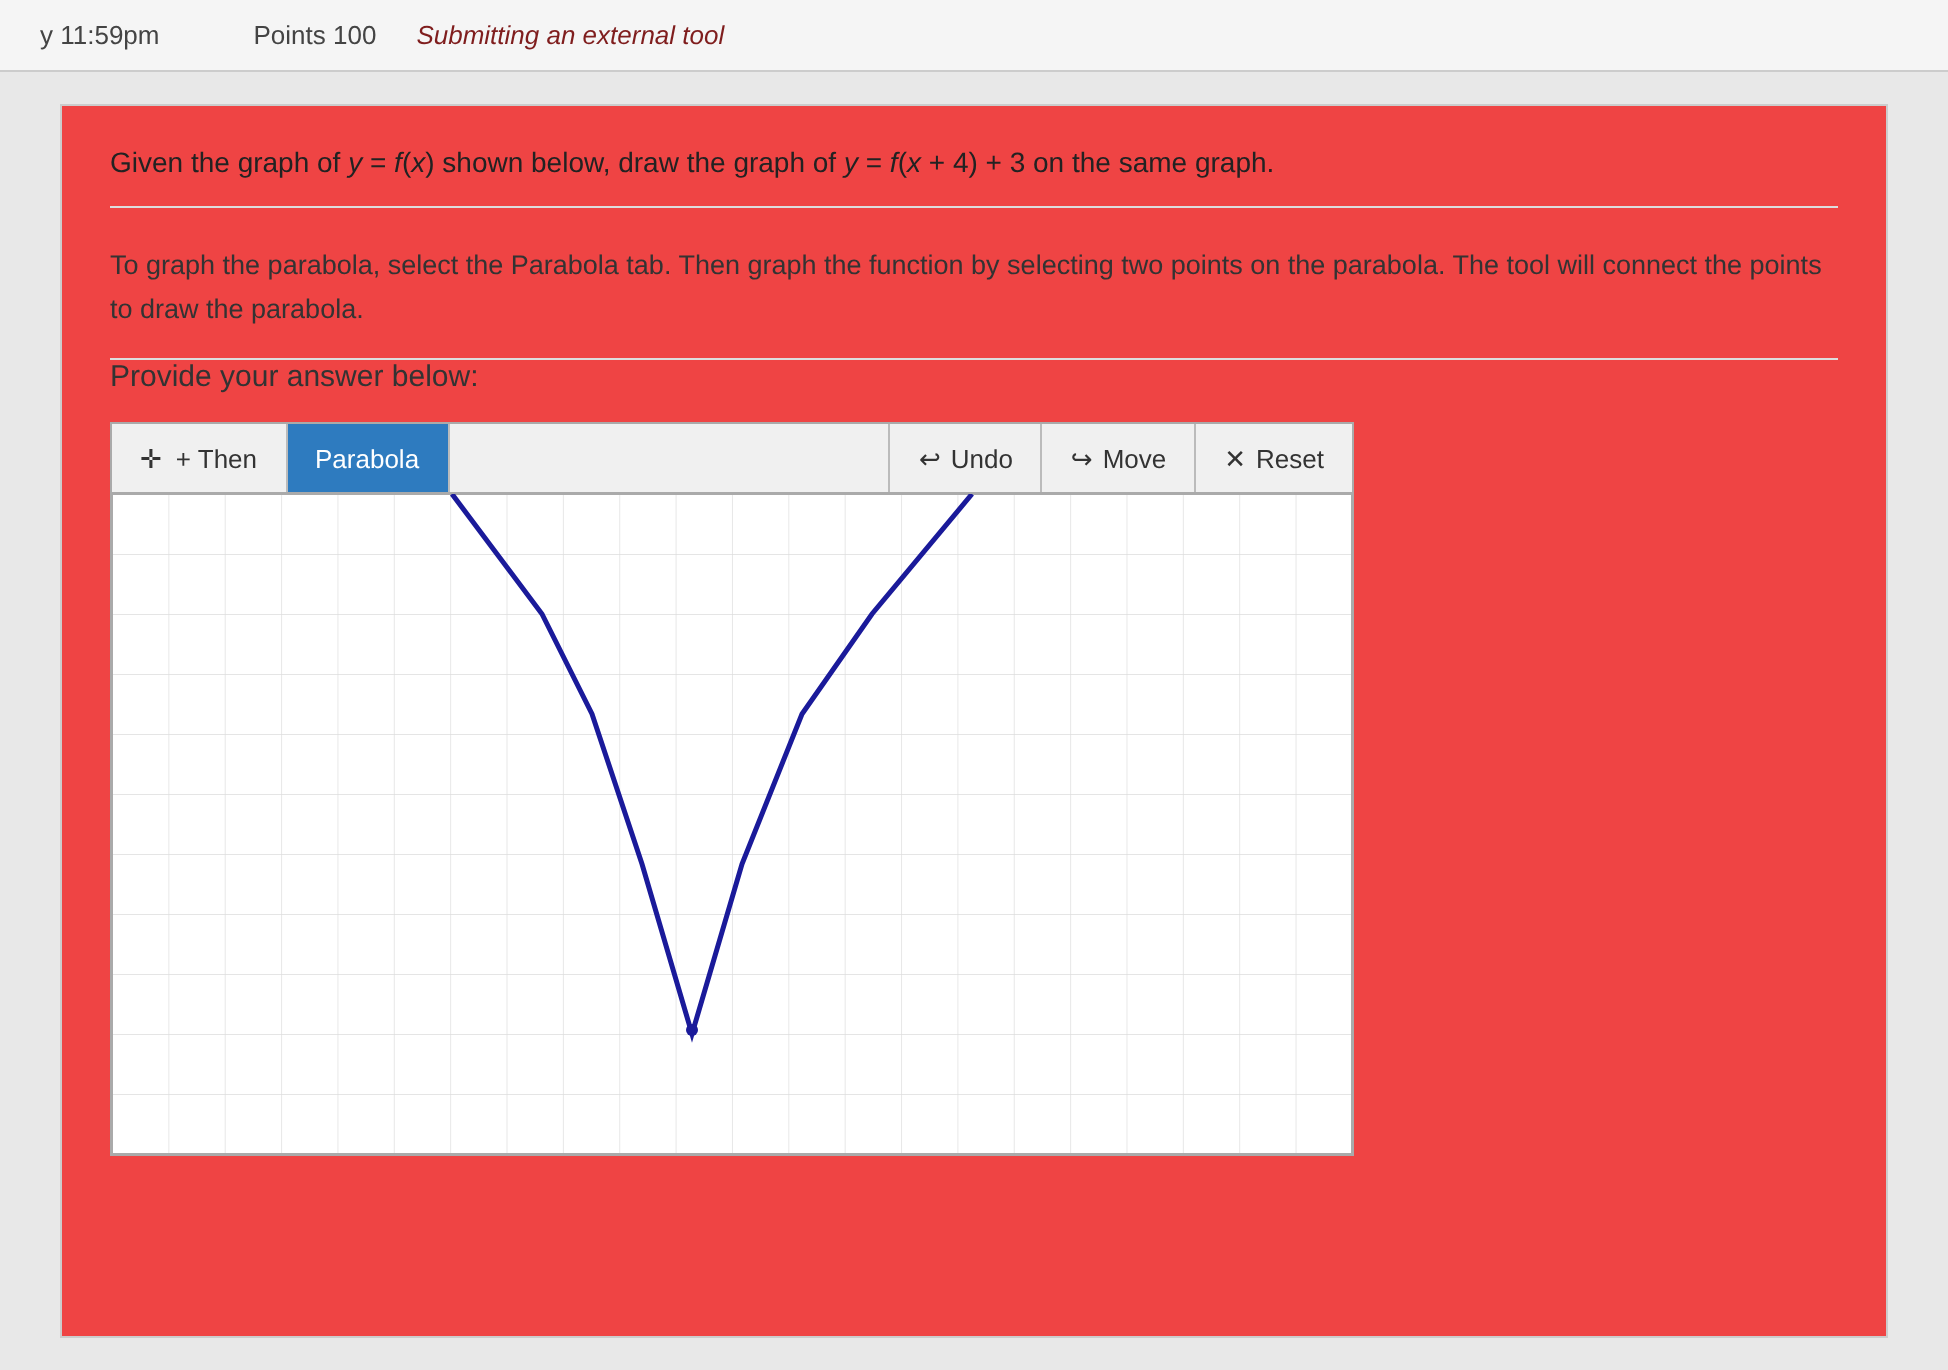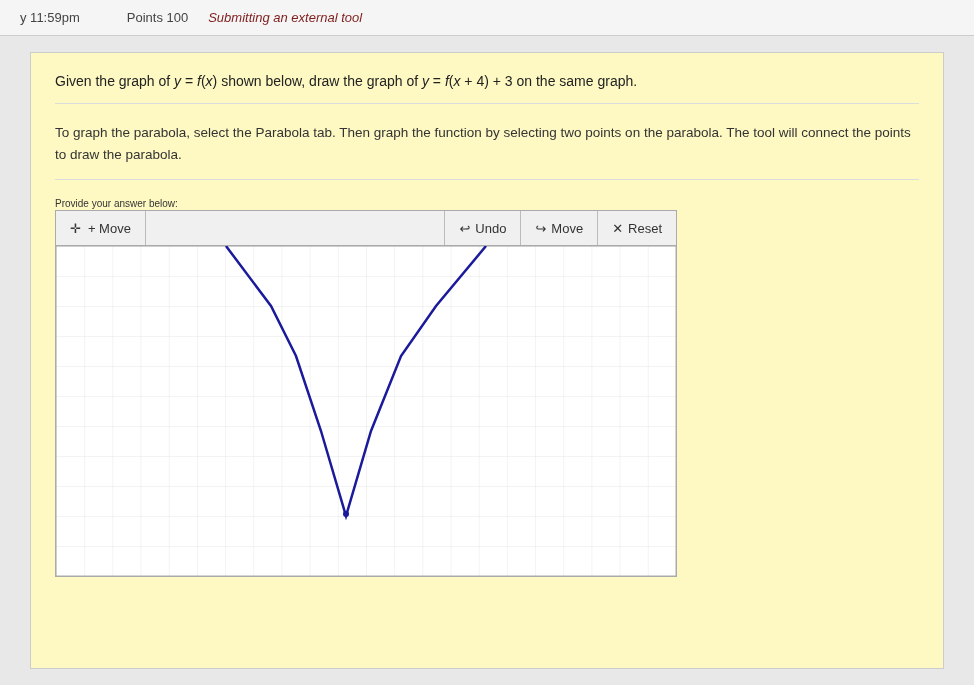--- a/index.html
+++ b/index.html
@@ -28,45 +28,44 @@
       display: flex;
       align-items: center;
       gap: 20px;
       font-size: 13px;
     }
     .top-bar .due-time { color: #444; }
     .top-bar .points { color: #444; margin-left: 27px; }
     .top-bar .submitting { color: #7f1d1d; font-weight: 500; }
     .top-bar .submitting span { font-weight: normal; font-style: italic; }
     .content-area {
-      background: #fef9c3;
+      background: #ef4444;
       margin: 16px 30px;
       border: 1px solid #ccc;
       padding: 20px 24px;
       flex: 1;
     }
     .question-text {
       font-size: 14px;
       color: #222;
       margin-bottom: 18px;
       border-bottom: 1px solid #ddd;
       padding-bottom: 14px;
     }
     .instruction-text {
       font-size: 13.5px;
       color: #333;
-      margin-bottom: 18px;
       line-height: 1.6;
       border-bottom: 1px solid #ddd;
       padding-bottom: 14px;
     }
     .answer-label {
-      font-size: 10px;
+      font-size: 15px;
       color: #333;
-      margin-bottom: 1px;
+      margin-bottom: 14px;
     }
     .graph-tool {
       border: 1px solid #aaa;
       display: inline-block;
       background: #fff;
       user-select: none;
     }
     .toolbar {
       display: flex;
       align-items: center;
@@ -140,21 +139,24 @@
 
     
     <div class="answer-label">Provide your answer below:</div>
 
     
     <div class="graph-tool">
       
       <div class="toolbar">
         <button class="tool-btn">
           <span>✛</span>
-          <span style="padding-left:2px;">+ Move</span>
+          <span style="padding-left:2px;">+ Then</span>
+        </button>
+        <button class="tool-btn active">
+          <span>Parabola</span>
         </button>
         <div class="tool-spacer"></div>
         <div class="tool-right">
           <button class="tool-btn">
             <span>↩</span>
             <span>Undo</span>
           </button>
           <button class="tool-btn">
             <span>↪</span>
             <span>Move</span>

